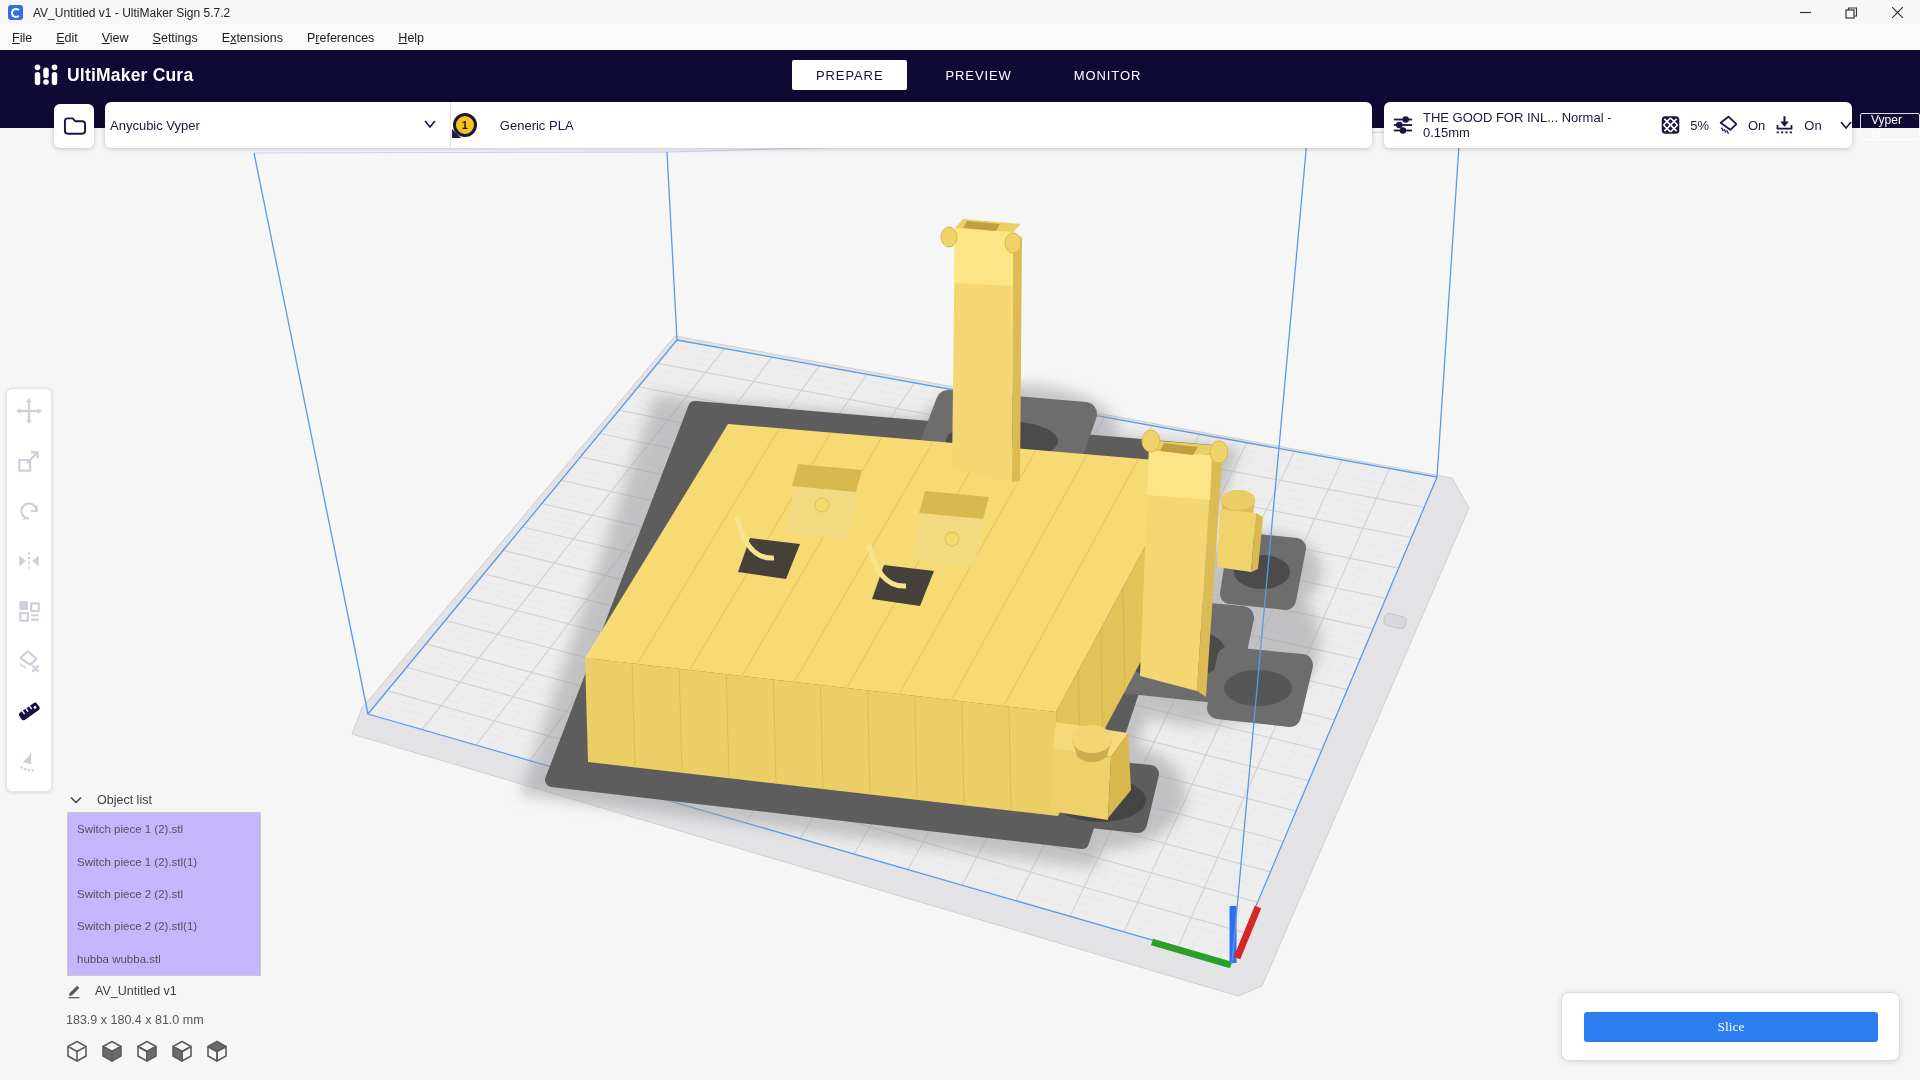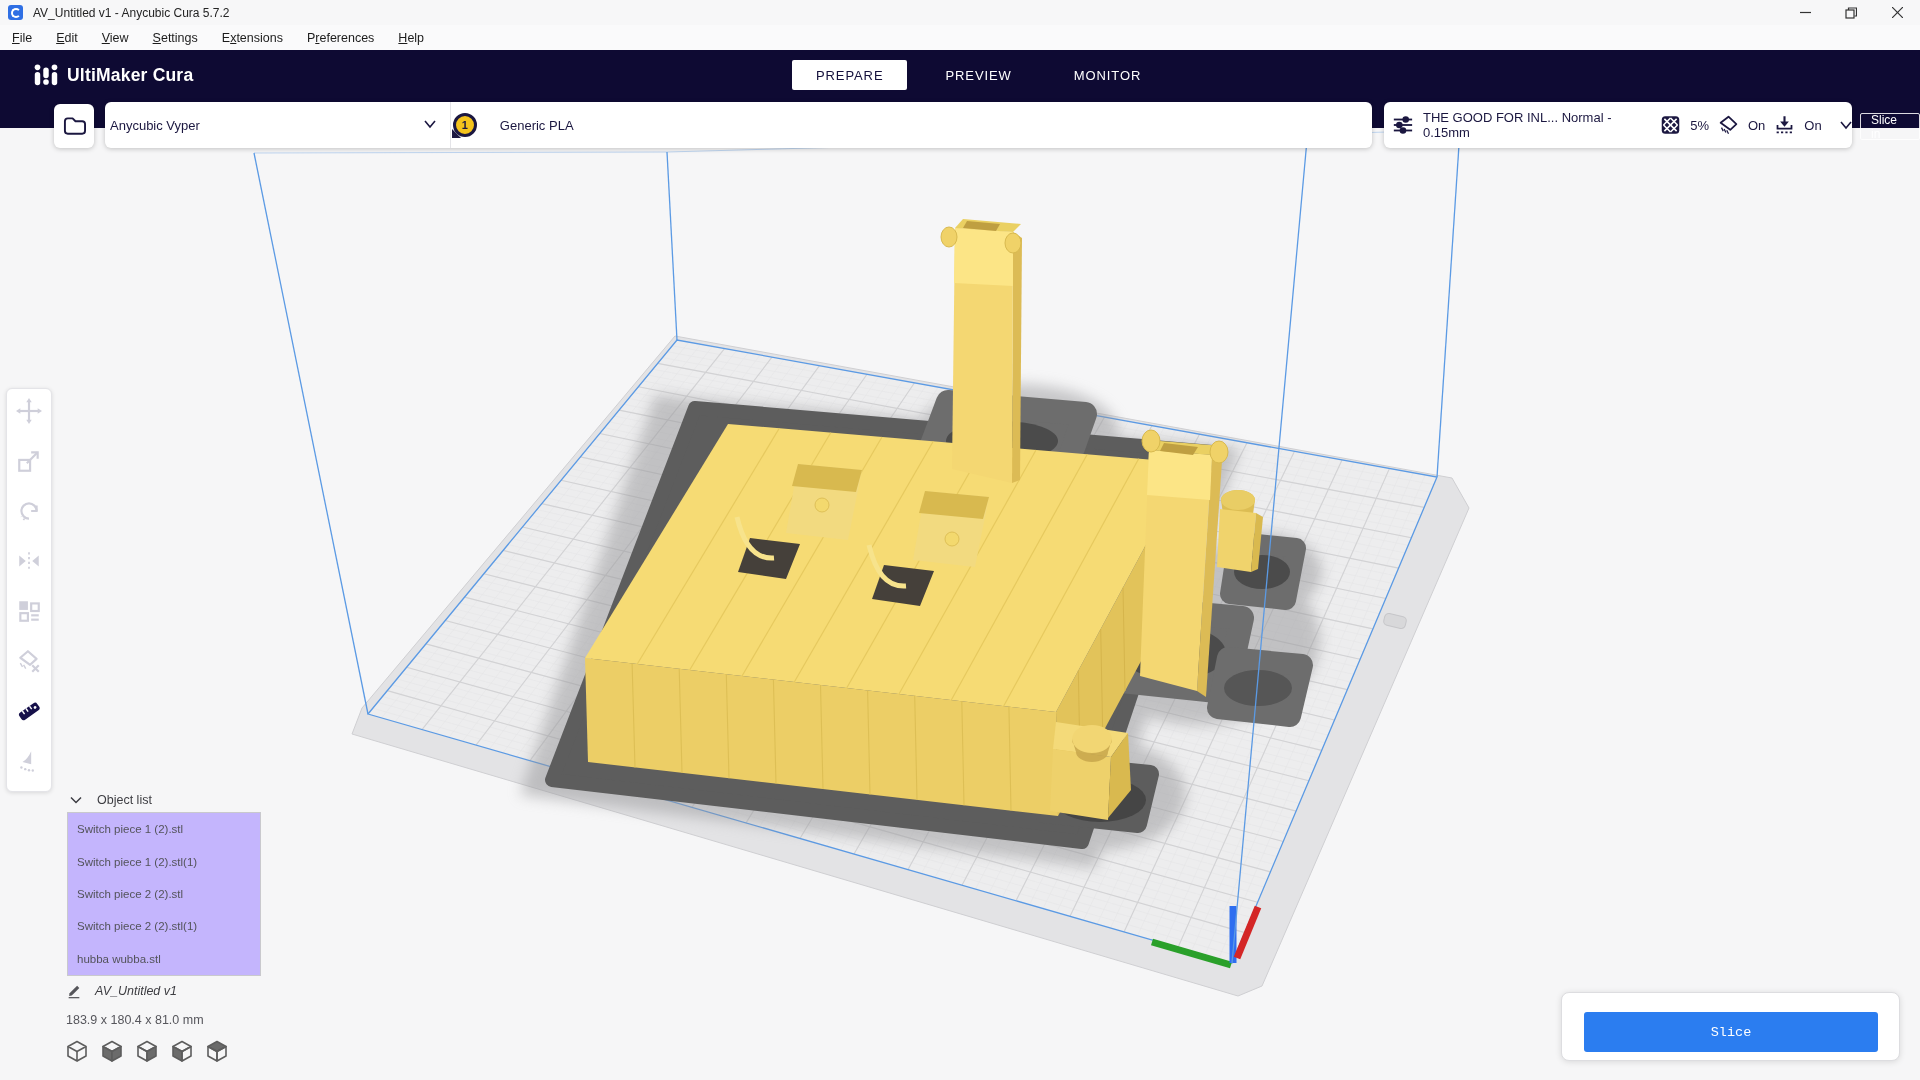--- a/index.html
+++ b/index.html
@@ -48,30 +48,30 @@
                 box-sizing:border-box;z-index:20;}
   .tool-btn{width:28px;height:28px;display:flex;align-items:center;justify-content:center;}
   
   .object-list-head{position:absolute;left:70px;top:793px;display:flex;gap:15px;align-items:center;
                     font-size:12.5px;color:#3d3d42;z-index:20;}
   .object-list{position:absolute;left:67px;top:812px;width:194px;height:164px;background:#c4b5fd;
                border:1px solid #c9c9cd;box-sizing:border-box;z-index:20;}
   .ol-row{height:32.4px;display:flex;align-items:center;padding-left:9px;font-size:11.5px;color:#53535a;}
   
   .proj-row{position:absolute;left:66px;top:983px;display:flex;align-items:center;gap:13px;
-            font-size:12.5px;color:#3d3d42;z-index:20;font-style:italic;}
+            font-size:12.5px;color:#3d3d42;z-index:20;}
   .dims{position:absolute;left:66px;top:1013px;font-size:12.5px;color:#56565c;z-index:20;}
   .view-presets{position:absolute;left:64px;top:1038px;display:flex;gap:9px;z-index:20;}
   .vp-btn{width:26px;height:26px;display:flex;align-items:center;justify-content:center;}
   
   .slice-panel{position:absolute;left:1561px;top:992px;width:337px;height:67px;background:#fff;
                border:1px solid #dddde0;border-radius:8px;box-shadow:0 1px 6px rgba(0,0,0,.12);z-index:20;}
-  .slice-btn{position:absolute;left:22px;top:19px;width:294px;height:40px;background:#2b7df0;
+  .slice-btn{position:absolute;left:22px;top:19px;width:294px;height:30px;background:#2b7df0;
              border:none;border-radius:3px;color:#fff;font-size:13.5px;
-             display:flex;align-items:center;justify-content:center;font-family:Liberation Mono, monospace;}
+             display:flex;align-items:center;justify-content:center;font-family:Liberation Serif, serif;}
   
   #scene{position:absolute;left:0;top:126px;z-index:1;}
 </style>
 </head>
 <body>
 
 <svg id="scene" width="1920" height="954" viewBox="0 126 1920 954">
   <defs>
     <filter id="soft" x="-40%" y="-40%" width="180%" height="180%">
         <feGaussianBlur stdDeviation="7"></feGaussianBlur>
@@ -357,21 +357,21 @@
   </g>
 
   <g stroke="#5b9ae4" fill="none">
     <line x1="1460" y1="130" x2="1437" y2="477" stroke-width="1.3"></line>
     <line x1="1307" y1="140" x2="1232" y2="963" stroke-width="1.3"></line>
   </g>
 </svg>
 
 <div class="titlebar">
   <span class="cura-badge"></span>
-  <span class="title-text">AV_Untitled v1 - Anycubic Cura 5.7.2</span>
+  <span class="title-text">AV_Untitled v1 - UltiMaker Sign 5.7.2</span>
   <div class="win-controls">
     <div class="win-btn">
       <svg width="11" height="11">
           <line x1="0" y1="5.5" x2="11" y2="5.5" stroke="#333" stroke-width="1.2"></line>
         </svg>
     </div>
     <div class="win-btn">
       <svg width="12" height="12" fill="none" stroke="#333" stroke-width="1.2">
         <rect x="1" y="3" width="8" height="8"></rect>
           <path d="M3.5,3 v-2 h8 v8 h-2"></path>
@@ -418,21 +418,21 @@
     <rect x="2" y="2" width="4.5" height="4.5"></rect>
       <rect x="9.5" y="2" width="4.5" height="4.5"></rect>
       <rect x="17" y="2" width="4.5" height="4.5"></rect>
     <rect x="2" y="9.5" width="4.5" height="4.5"></rect>
       <rect x="9.5" y="9.5" width="4.5" height="4.5"></rect>
       <rect x="17" y="9.5" width="4.5" height="4.5"></rect>
     <rect x="2" y="17" width="4.5" height="4.5"></rect>
       <rect x="9.5" y="17" width="4.5" height="4.5"></rect>
       <rect x="17" y="17" width="4.5" height="4.5"></rect>
   </svg>
-  <div class="hdr-btn" style="left:1860px;">Slice in</div>
+  <div class="hdr-btn" style="left:1860px;">Vyper in</div>
 </div>
 
 <div class="panel folder-btn">
   <svg width="23" height="20" viewBox="0 0 24 20" fill="none" stroke="#1b1740" stroke-width="2" stroke-linejoin="round">
     <path d="M2,5 q0,-3 3,-3 h5 l3,3 h7 q3,0 3,3 v7 q0,3 -3,3 H5 q-3,0 -3,-3 z"></path>
   </svg>
 </div>
 
 <div class="panel main-cfg">
   <span class="cfg-text" style="margin-left:5px;">Anycubic Vyper</span>

